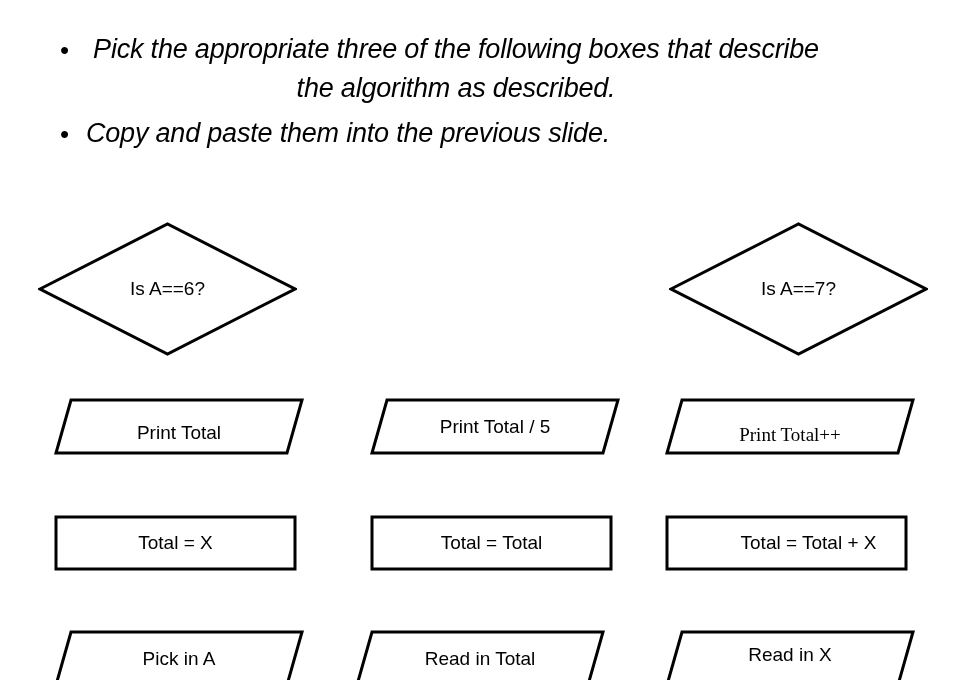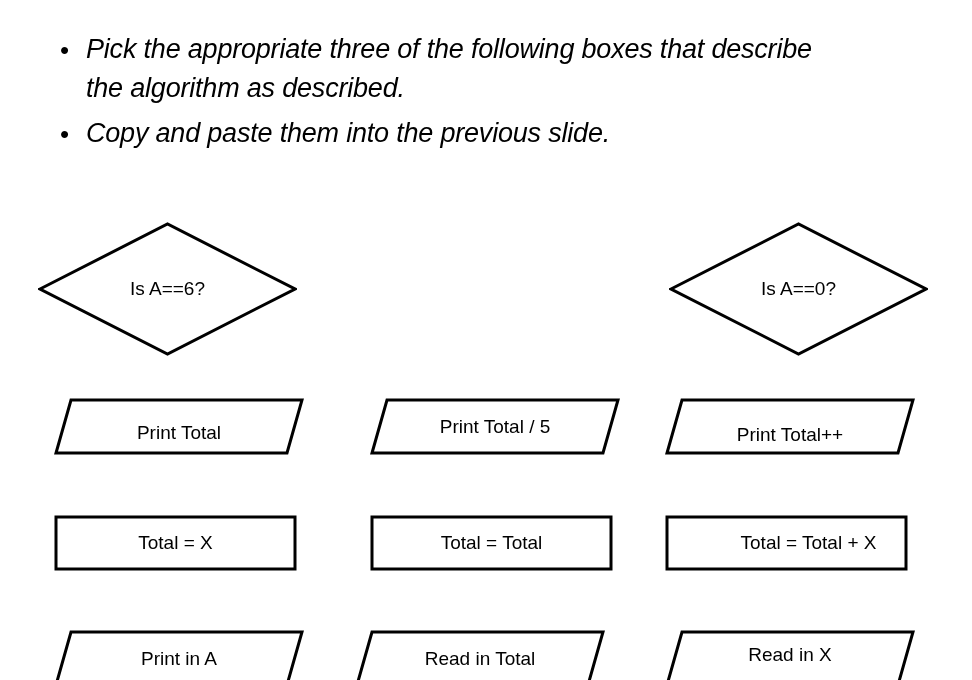--- a/index.html
+++ b/index.html
@@ -37,20 +37,21 @@
     text-align: left;
     padding-left: 8px;
     box-sizing: border-box;
   }
   .bullet-text {
     font-style: italic;
     font-size: 27px;
     line-height: 39px;
     letter-spacing: -0.2px;
     max-width: 740px;
+    text-align: center;
   }
 
   
   .flow-grid {
     position: absolute;
     left: 0;
     top: 206px;
     width: 972px;
     height: 490px;
     padding-left: 36px;
@@ -114,21 +115,21 @@
       <span class="shape-label">Is A==6?</span>
     </div>
   </div>
 
 
   <div class="shape-cell" style="left:669px; top:16px; width:259px; height:134px;">
     <div class="diamond-wrap">
       <svg width="259" height="134" viewBox="0 0 259 134">
         <polygon class="shape-stroke" points="2,67 129.5,2 257,67 129.5,132"></polygon>
       </svg>
-      <span class="shape-label">Is A==0?</span>
+      <span class="shape-label">Is A==7?</span>
     </div>
   </div>
 
   <div class="shape-cell" style="left:54px; top:192px; width:250px; height:69px;">
     <div class="para-wrap">
       <svg width="250" height="57" viewBox="0 0 250 57">
         <polygon class="shape-stroke" points="17,55 2,55 2,55 17,2 248,2 233,55"></polygon>
       </svg>
       <span class="shape-label">Print Total</span>
     </div>
@@ -136,21 +137,21 @@
 
   <div class="shape-cell" style="left:370px; top:192px; width:250px; height:57px;">
     <div class="para-wrap">
       <svg width="250" height="57" viewBox="0 0 250 57">
         <polygon class="shape-stroke" points="17,55 2,55 2,55 17,2 248,2 233,55"></polygon>
       </svg>
       <span class="shape-label">Print Total / 5</span>
     </div>
   </div>
 
-  <div class="shape-cell" style="left:665px; top:192px; width:250px; height:74px;">
+  <div class="shape-cell" style="left:665px; top:192px; width:250px; height:74px;font-family:Liberation Serif, serif;">
     <div class="para-wrap">
       <svg width="250" height="57" viewBox="0 0 250 57">
         <polygon class="shape-stroke" points="17,55 2,55 2,55 17,2 248,2 233,55"></polygon>
       </svg>
       <span class="shape-label">Print Total++</span>
     </div>
   </div>
 
   <div class="shape-cell" style="left:54px; top:309px; width:243px; height:56px;">
     <div class="rect-wrap">
@@ -177,21 +178,21 @@
       </svg>
       <span class="shape-label">Total = Total + X</span>
     </div>
   </div>
 
   <div class="shape-cell" style="left:54px; top:424px; width:250px; height:57px;">
     <div class="para-wrap">
       <svg width="250" height="57" viewBox="0 0 250 57">
         <polygon class="shape-stroke" points="17,55 2,55 2,55 17,2 248,2 233,55"></polygon>
       </svg>
-      <span class="shape-label">Print in A</span>
+      <span class="shape-label">Pick in A</span>
     </div>
   </div>
 
   <div class="shape-cell" style="left:355px; top:424px; width:250px; height:57px;">
     <div class="para-wrap">
       <svg width="250" height="57" viewBox="0 0 250 57">
         <polygon class="shape-stroke" points="17,55 2,55 2,55 17,2 248,2 233,55"></polygon>
       </svg>
       <span class="shape-label">Read in Total</span>
     </div>

